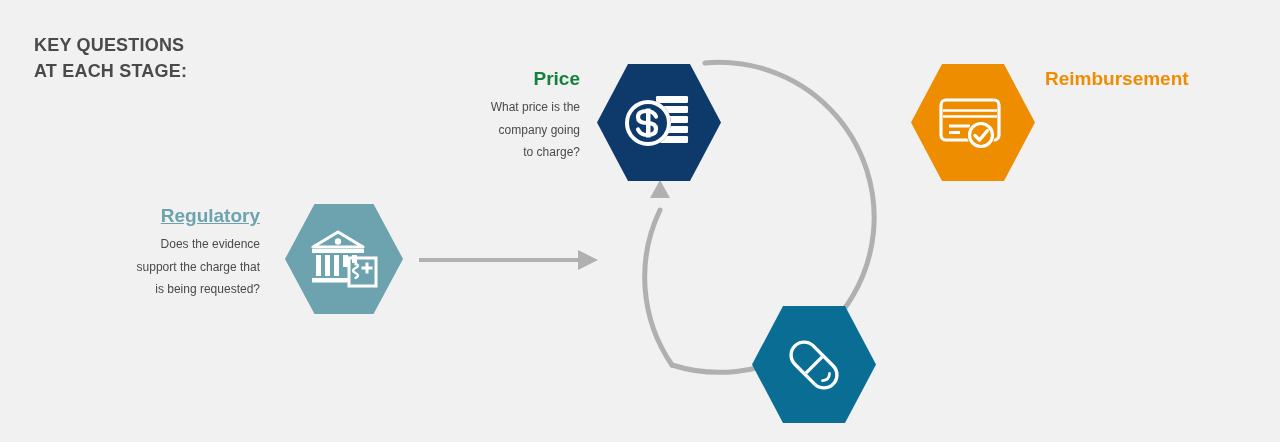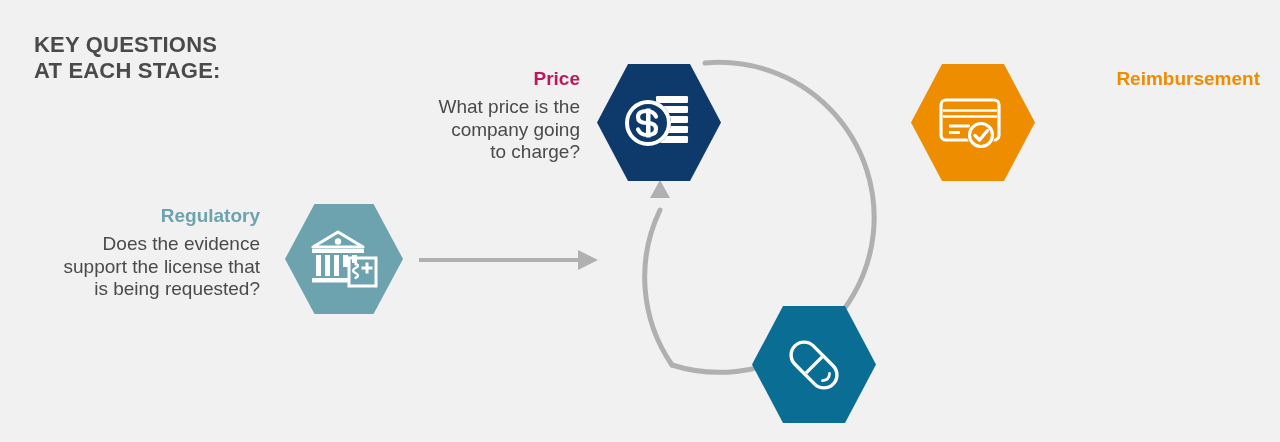--- a/index.html
+++ b/index.html
@@ -18,21 +18,21 @@
     width: 1280px;
     height: 442px;
     background: #f1f1f1;
   }
 
   
   #title {
     position: absolute;
     left: 34px;
     top: 32px;
-    font-size: 22px;
+    font-size: 18px;
     font-weight: bold;
     color: #4a4a4a;
     letter-spacing: 0.2px;
     line-height: 26px;
     white-space: pre-line;
   }
 
   
   #connectors {
     position: absolute;
@@ -75,33 +75,33 @@
 
   
   .block { position: absolute; }
   .block .heading {
     font-size: 19px;
     font-weight: bold;
     margin: 0 0 6px 0;
     line-height: 22px;
   }
   .block .body {
-    font-size: 19px;
+    font-size: 12px;
     color: #4a4a4a;
     line-height: 22.5px;
     white-space: pre-line;
   }
   .align-right { text-align: right; }
-  .align-left  { text-align: right; }
+  .align-left  { text-align: left; }
 
   #txt-regulatory { left: 35px; top: 205px; width: 225px; }
-  #txt-regulatory .heading { color: #6ca3ae; }
+  #txt-regulatory .heading { color: #6ca3ae; text-decoration: underline; }
 
   #txt-price { left: 390px; top: 68px; width: 190px; }
-  #txt-price .heading { color: #be185d; }
+  #txt-price .heading { color: #15803d; }
 
   #txt-reimbursement { left: 1045px; top: 68px; width: 215px; }
   #txt-reimbursement .heading { color: #f08c00; }
 
   #txt-access { left: 896px; top: 335px; width: 250px; }
   #txt-access .heading { color: #0a6e94; }
 </style>
 </head>
 <body>
 
@@ -146,21 +146,21 @@
 
       <path d="M46.5 36 q5 1.5 0 4 q-5 2.5 0 5 q5 2.5 0 5" fill="none" stroke="#ffffff" stroke-width="2.4" stroke-linecap="round"></path>
 
       <rect x="56.5" y="34.5" width="3" height="11" fill="#ffffff"></rect>
       <rect x="52.5" y="38.5" width="11" height="3" fill="#ffffff"></rect>
     </svg>
   </div>
   <div id="txt-regulatory" class="block align-right">
     <div class="heading">Regulatory</div>
     <div class="body">Does the evidence
-support the license that
+support the charge that
 is being requested?</div>
   </div>
 
   <div id="hex-price" class="hex">
     <svg width="74" height="62" viewBox="0 0 74 62">
 
       <rect x="34" y="4" width="32" height="7" rx="1.2" fill="#ffffff"></rect>
       <rect x="38" y="14" width="28" height="7" rx="1.2" fill="#ffffff"></rect>
       <rect x="41" y="24" width="25" height="7" rx="1.2" fill="#ffffff"></rect>
       <rect x="41" y="34" width="25" height="7" rx="1.2" fill="#ffffff"></rect>

